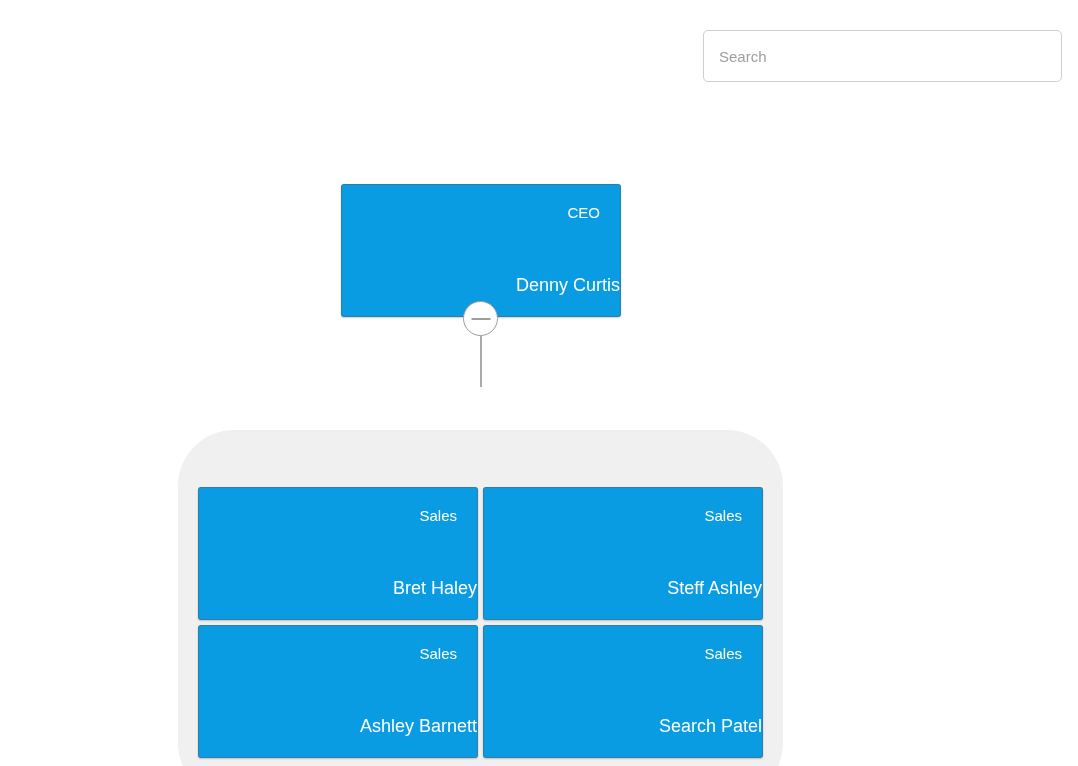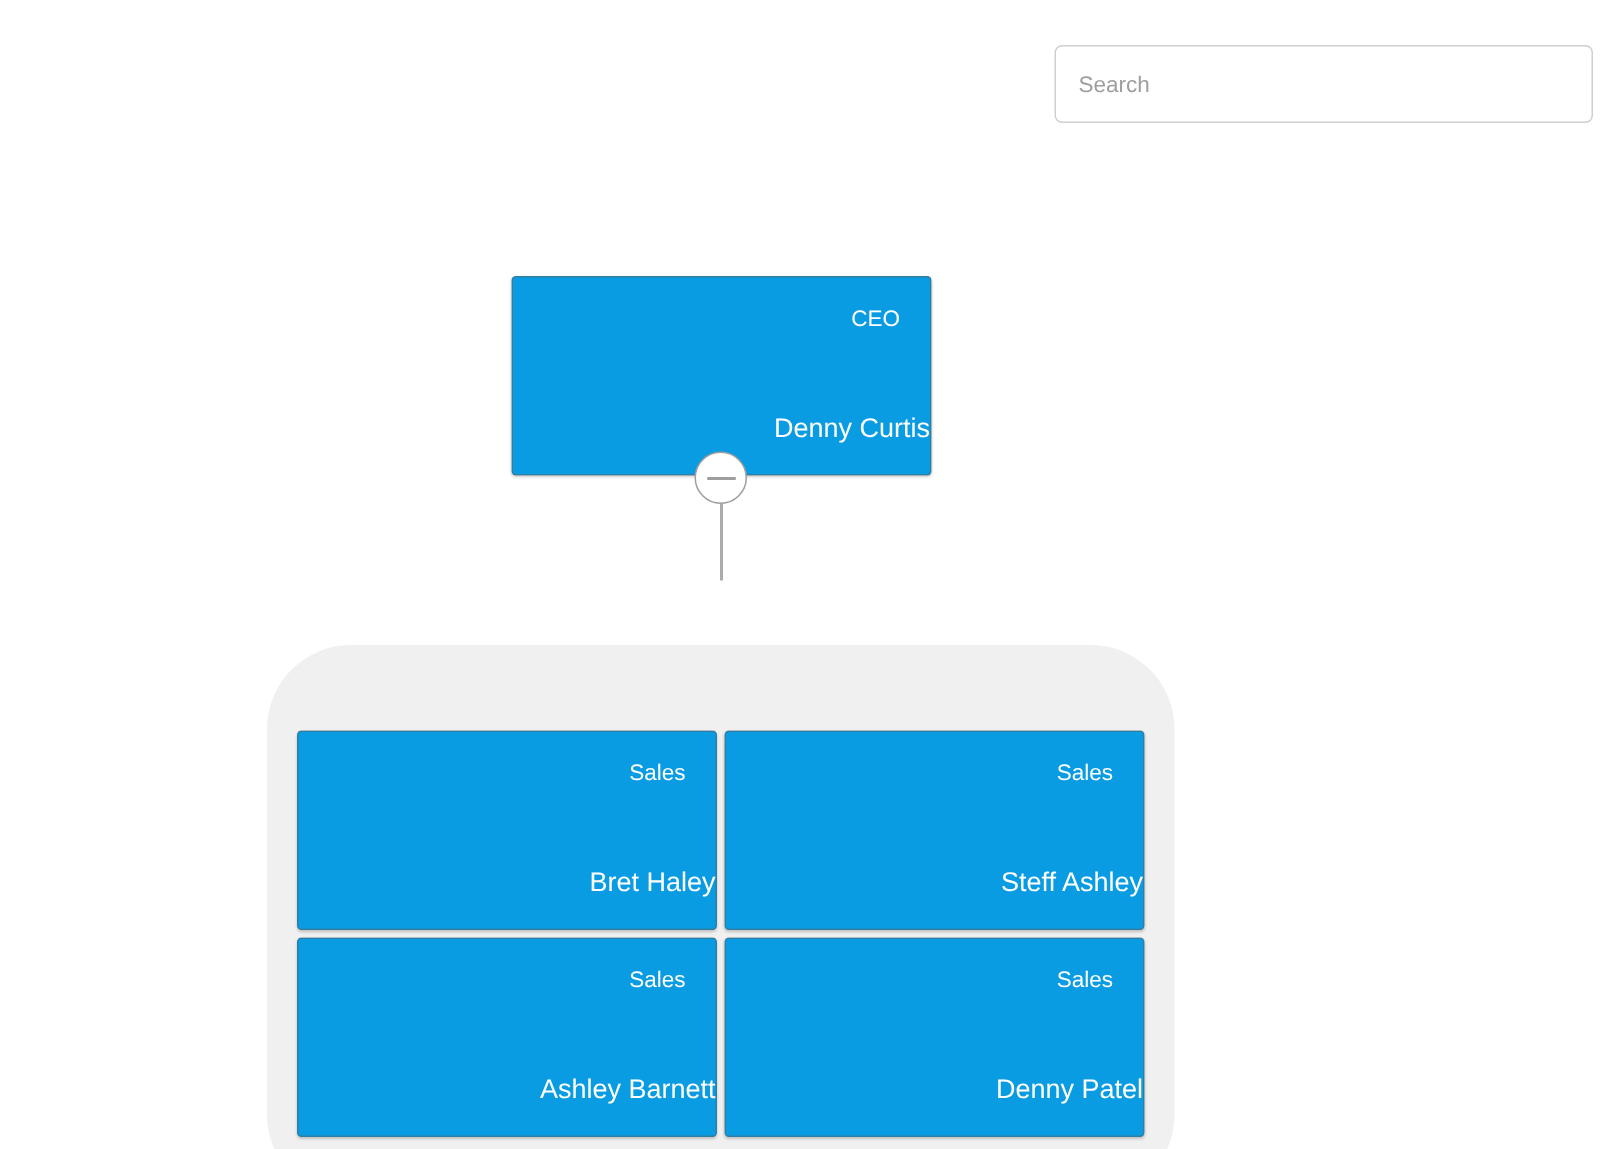--- a/index.html
+++ b/index.html
@@ -121,17 +121,17 @@
       <span class="node-name">Steff Ashley</span>
     </div>
 
     <div class="node-card child-2">
       <span class="node-title">Sales</span>
       <span class="node-name">Ashley Barnett</span>
     </div>
 
     <div class="node-card child-3">
       <span class="node-title">Sales</span>
-      <span class="node-name">Denny Patel</span>
+      <span class="node-name">Search Patel</span>
     </div>
 
   </div>
 </div>
 
 </body></html>

